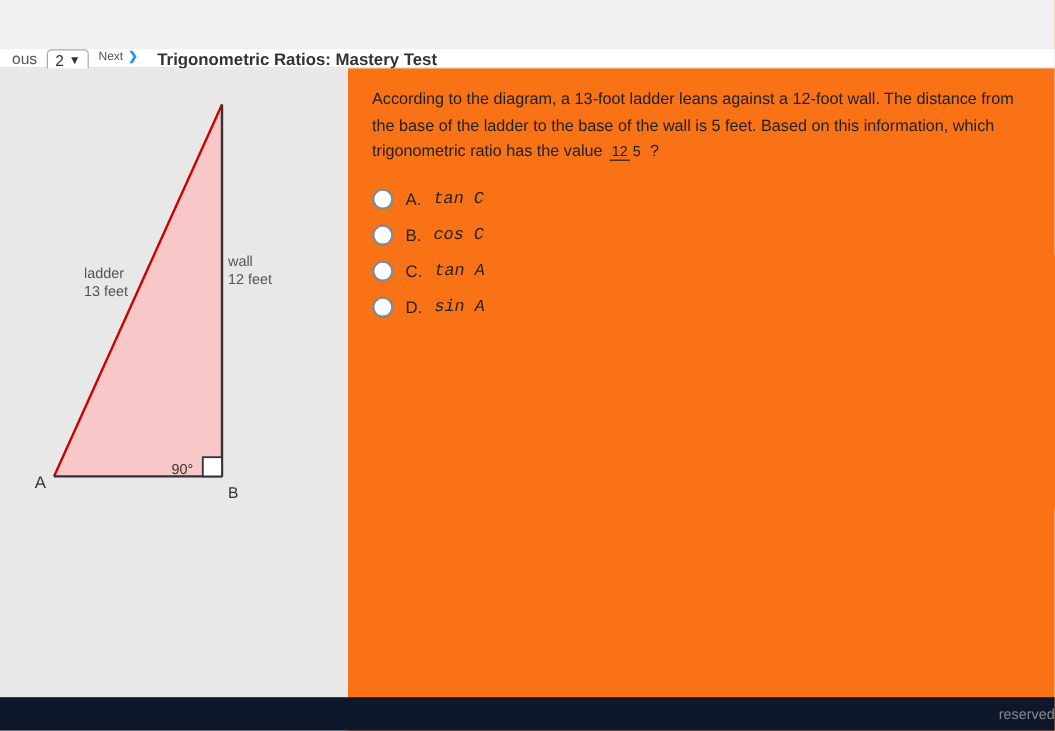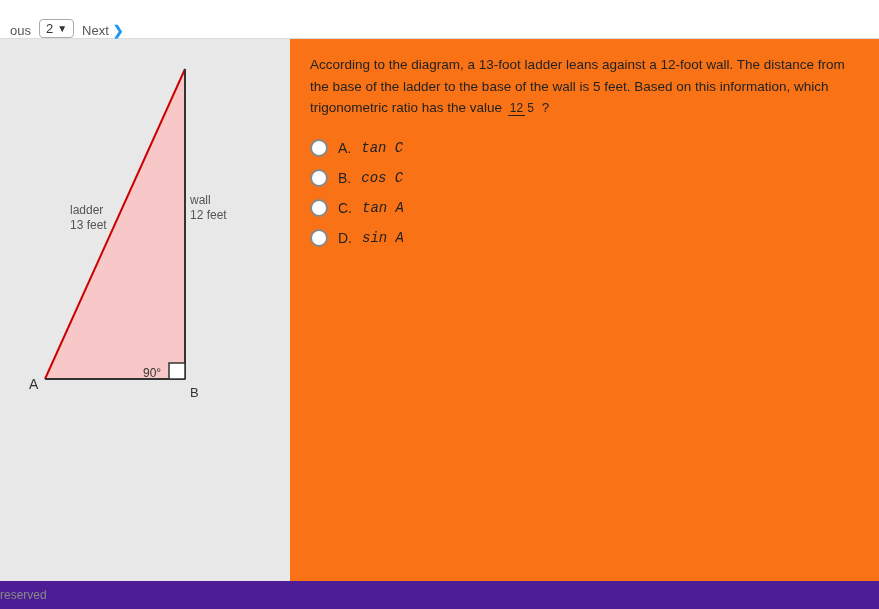--- a/index.html
+++ b/index.html
@@ -8,26 +8,27 @@
       background: #f0f0f0;
       width: 879px;
       height: 609px;
       overflow: hidden;
       position: relative;
     }
 
     
     .top-bar {
       display: flex;
-      align-items: flex-end;
+      align-items: flex-start;
       background: #fff;
-      height: 39px;
+      height: 16px;
       padding: 0 10px;
       border-bottom: 1px solid #ddd;
       gap: 8px;
+      margin-top: 41px;
     }
     .top-bar-label {
       font-size: 13px;
       color: #555;
     }
     .top-bar-number {
       display: flex;
       align-items: center;
       background: #fff;
       border: 1px solid #aaa;
@@ -37,21 +38,21 @@
       color: #333;
       cursor: pointer;
     }
     .top-bar-number .chevron {
       margin-left: 4px;
       font-size: 10px;
     }
     .next-btn {
       display: flex;
       align-items: center;
-      font-size: 13px;
+      font-size: 10px;
       color: #555;
       cursor: pointer;
       gap: 4px;
     }
     .next-btn .arrow-icon {
       color: #2196F3;
       font-weight: bold;
     }
     .top-bar-title {
       font-size: 14px;
@@ -165,41 +166,42 @@
       font-style: italic;
       font-family: Liberation Mono, monospace;
     }
 
     .bottom-bar {
       position: absolute;
       bottom: 0;
       left: 0;
       width: 100%;
       height: 28px;
-      background: #4c1d95;
-      display: flex;
-      align-items: center;
-      justify-content: flex-start;
+      background: #0f172a;
+      display: flex;
+      align-items: center;
+      justify-content: flex-end;
       font-size: 12px;
       color: #888;
     }
   </style>
 </head>
 <body>
 
 <div class="top-bar">
   <span class="top-bar-label">ous</span>
   <div class="top-bar-number">
     <span>2</span>
     <span class="chevron">▼</span>
   </div>
   <div class="next-btn">
     <span>Next</span>
     <span class="arrow-icon">❯</span>
   </div>
+  <span class="top-bar-title">Trigonometric Ratios: Mastery Test</span>
 </div>
 
 <div class="main-content">
 
   <div class="left-panel">
     <div class="diagram-container">
       <svg class="diagram-svg" width="260" height="370" viewBox="0 0 260 370">
 
         <polygon points="30,330 170,20 170,330" fill="#f8c8c8" stroke="none"></polygon>
 

